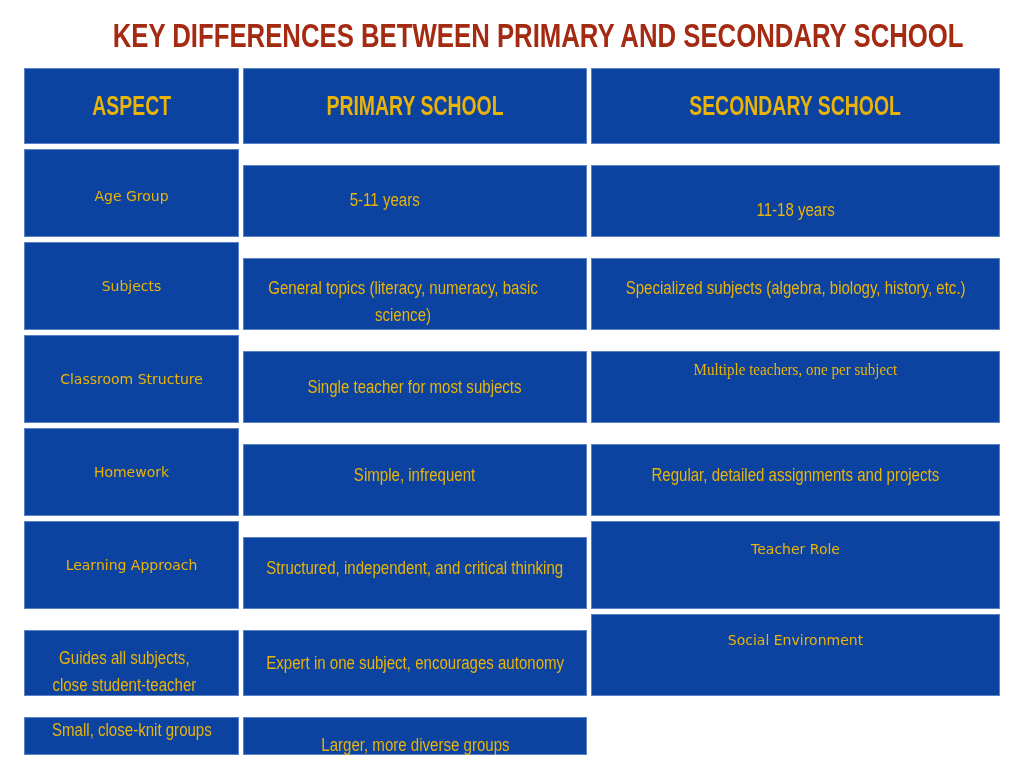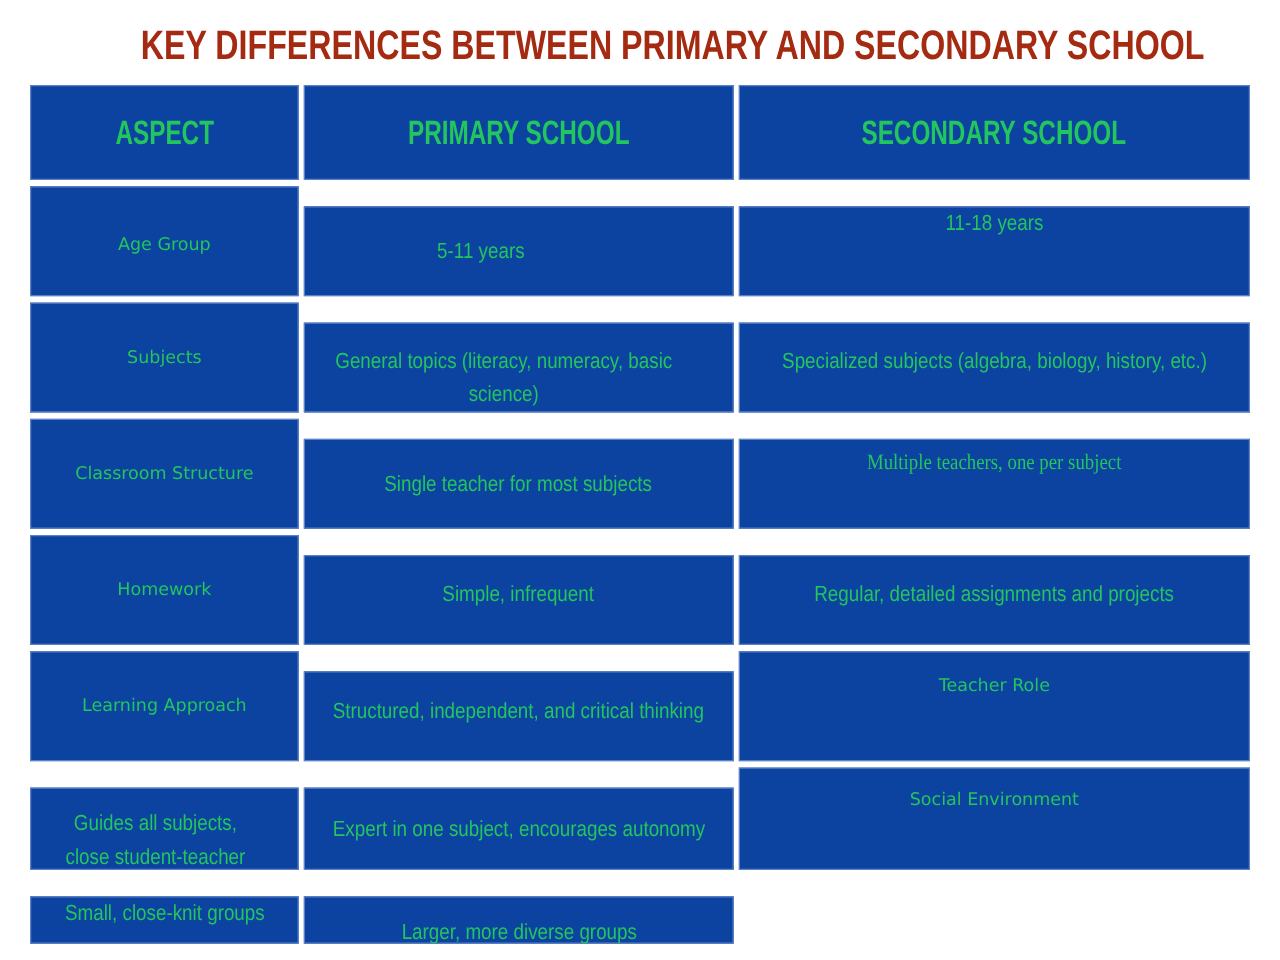--- a/index.html
+++ b/index.html
@@ -38,21 +38,21 @@
       width: 976px;
       display: grid;
       grid-template-columns: 215px 344px 409px;
       grid-template-rows: 76px 88px 88px 88px 88px 88px 82px 54px;
       column-gap: 4px;
       row-gap: 5px;
     }
     .cell {
       background: #0C43A0;
       box-shadow: inset 0 0 0 1px #5C82C6;
-      color: #22c55e;
+      color: #eab308;
       display: flex;
       justify-content: center;
       text-align: center;
       box-sizing: border-box;
       overflow: hidden;
     }
     .head {
       align-items: center;
       font-family: "Liberation Sans", sans-serif;
       font-weight: bold;
@@ -99,21 +99,21 @@
         <span>PRIMARY SCHOOL</span>
       </div>
     <div class="cell head">
         <span>SECONDARY SCHOOL</span>
       </div>
 
     <div class="cell aspect" style="padding-top:6px;">Age Group</div>
     <div class="cell val top" style="padding-top:22px;">
         <span style="margin-left:-60px;">5-11 years</span>
       </div>
-    <div class="cell val top" style="padding-top:0;">
+    <div class="cell val top" style="padding-top:32px;">
         <span>11-18 years</span>
       </div>
 
     <div class="cell aspect">Subjects</div>
     <div class="cell val top wrap" style="padding:17px 22px 0;">
         <span>General topics (literacy, numeracy, basic science)</span>
       </div>
     <div class="cell val top" style="padding-top:17px;">
         <span style="white-space:nowrap;">Specialized subjects (algebra, biology, history, etc.)</span>
       </div>

